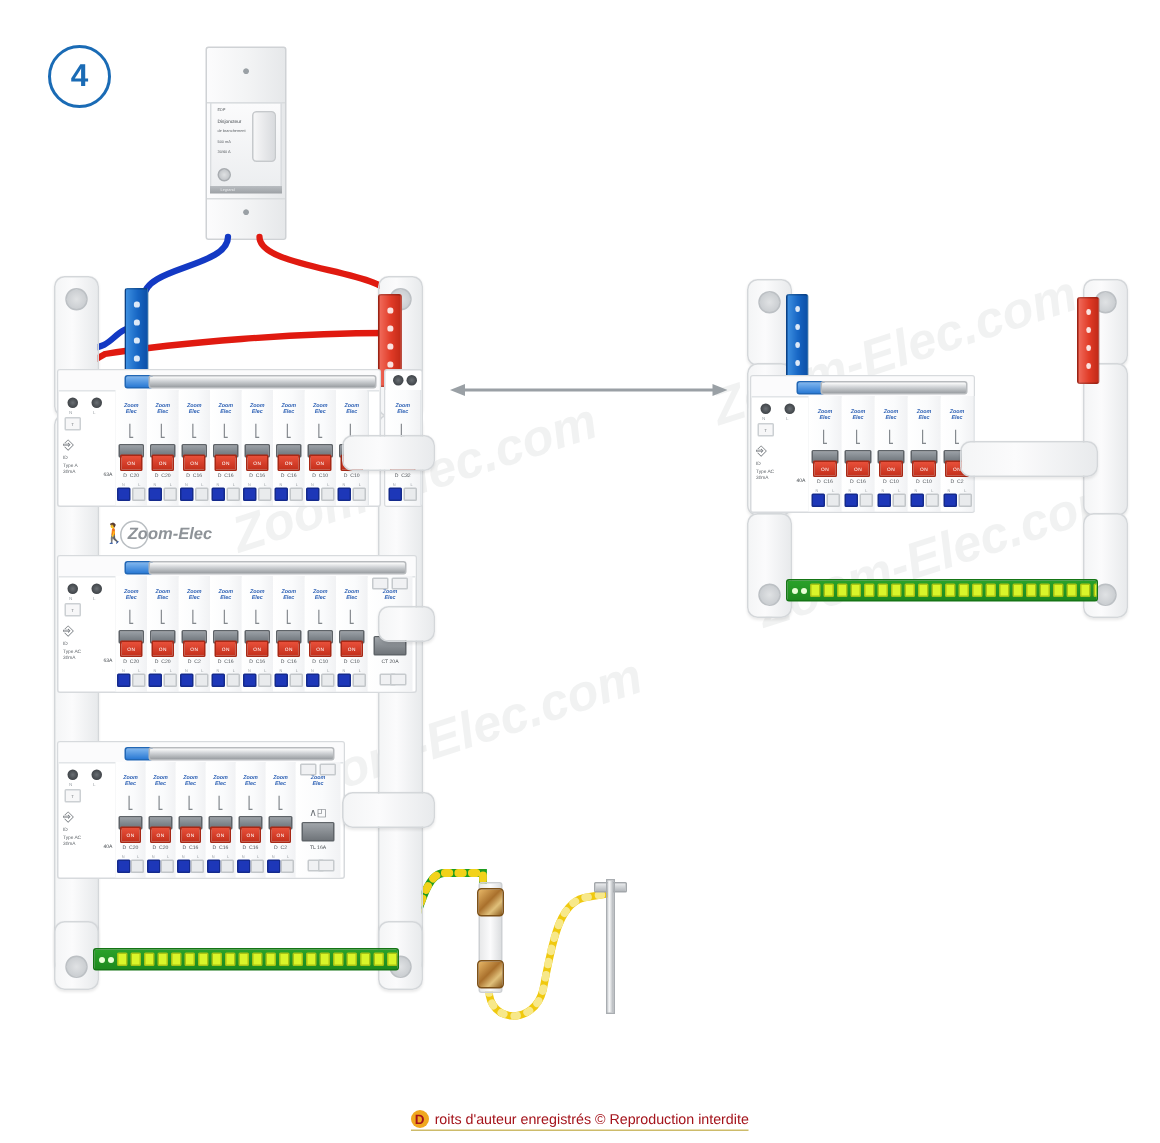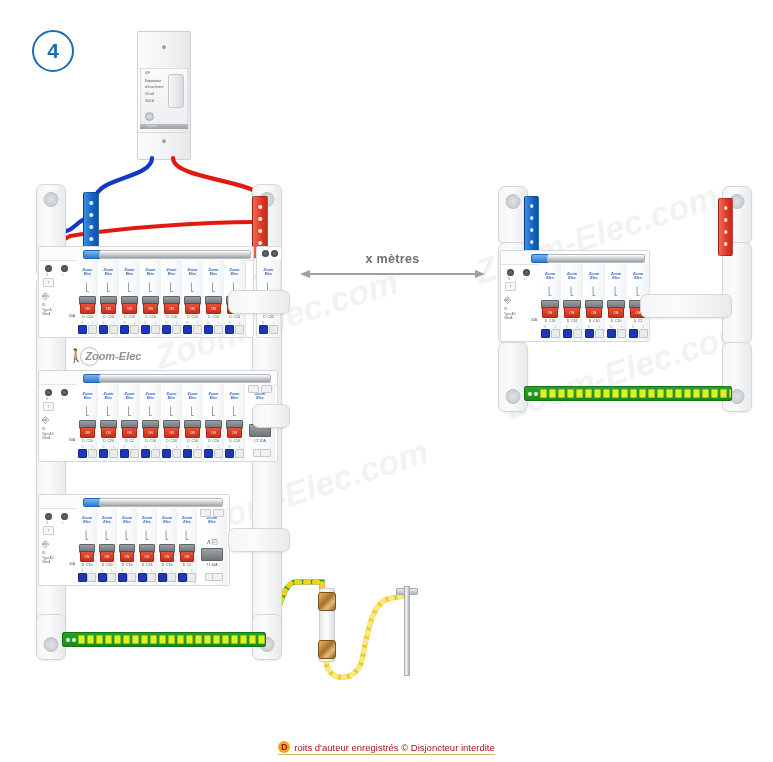--- a/index.html
+++ b/index.html
@@ -752,21 +752,20 @@
     <u></u>
 </div>
 
 <div class="logo">
   <span style="font-size:13px;color:#4aa827;">🚶</span>
   <span class="logo-txt">Zoom-Elec</span>
 </div>
 <div class="logo-o"></div>
 
 <div class="meas">
-  <div class="meas-lbl">x mètres</div>
   <svg width="185" height="16">
     <line x1="8" y1="8" x2="177" y2="8" stroke="#9aa0a5" stroke-width="2"></line>
     <polygon points="0,8 10,4 10,12" fill="#9aa0a5"></polygon>
     <polygon points="185,8 175,4 175,12" fill="#9aa0a5"></polygon>
   </svg>
 </div>
 
 <div class="rail" style="left:498px;top:186px;width:28px;height:56px;">
   <div class="screw" style="top:7px;"></div>
 </div>
@@ -939,15 +938,15 @@
 
 <div class="bar-terre"></div>
 <div class="cu" style="top:592px;"></div>
 <div class="cu" style="top:640px;"></div>
 <div class="rod-head"></div>
 <div class="rod"></div>
 
 <div class="footer">
   <span class="footer-inner">
     <span class="fd">D</span>
-    <span class="footer-txt">roits d'auteur enregistrés © Disjoncteur interdite</span>
+    <span class="footer-txt">roits d'auteur enregistrés © Reproduction interdite</span>
   </span>
 </div>
 
 </body></html>

